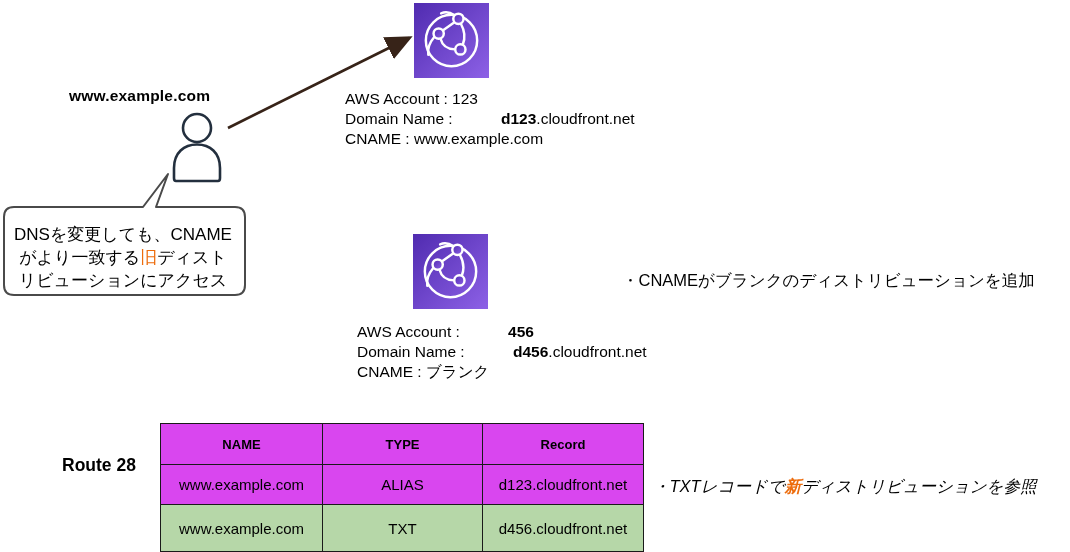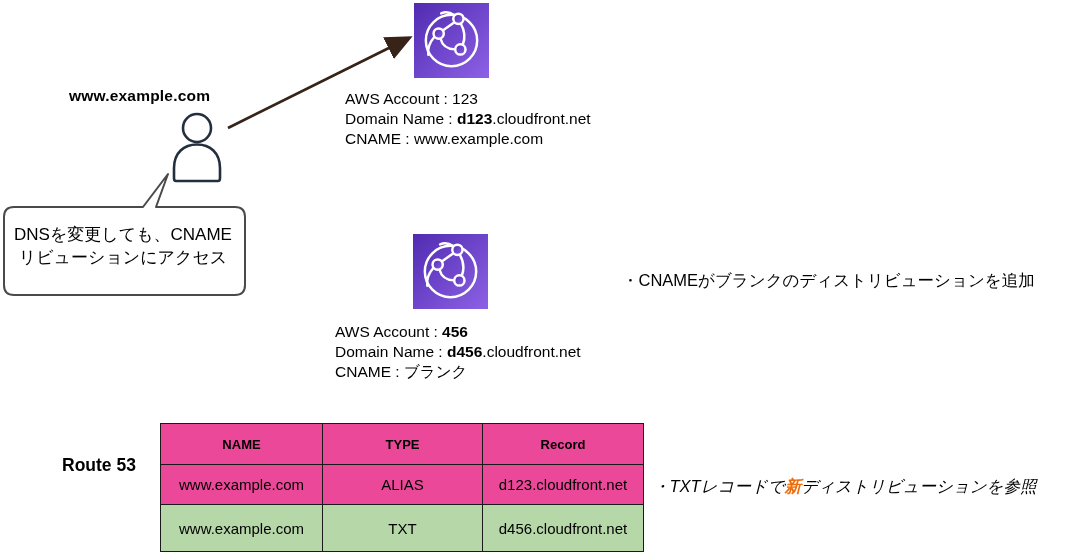--- a/index.html
+++ b/index.html
@@ -5,41 +5,41 @@
   html,body{margin:0;padding:0;background:#fff;}
   #stage{
     position:relative;width:1070px;height:552px;overflow:hidden;background:#fff;
     font-family:"Liberation Sans","DejaVu Sans",sans-serif;color:#000;
   }
   .abs{position:absolute;}
   
   .user-label{left:69px;top:87px;font-size:15.5px;font-weight:bold;letter-spacing:.2px;}
   
   .info-block{font-size:15.5px;line-height:20px;white-space:nowrap;}
-  .info-block .b{font-weight:bold;}
+  .info-block .b{font-weight:bold;margin-left:44px;}
   #info-old{left:345px;top:89px;}
-  #info-new{left:335px;top:322px;}
+  #info-new{left:357px;top:322px;}
   
   .callout-text{
     left:6px;top:210px;width:234px;text-align:center;
     font-size:17px;line-height:23px;white-space:nowrap;margin-top:13px;
   }
   .hl{color:#ed6c0c;}
   .hl-b{color:#ed6c0c;font-weight:bold;}
   
   .note{font-size:16.5px;white-space:nowrap;}
   #note-add{left:622px;top:270px;}
   #note-txt{left:653px;top:476px;font-style:italic;}
   
   .route53-label{left:62px;top:455px;font-size:17.5px;font-weight:bold;}
   
   #dns-table{left:160px;top:423px;border-collapse:collapse;table-layout:fixed;}
   #dns-table th,#dns-table td{
     border:1.6px solid #1a1a1a;text-align:center;vertical-align:middle;
-    background:#ec4899;padding:0 4px;overflow:hidden;white-space:nowrap;
+    background:#d946ef;padding:0 4px;overflow:hidden;white-space:nowrap;
   }
   #dns-table th{font-size:13px;font-weight:bold;height:40px;}
   #dns-table td{font-size:15px;height:39px;}
   #dns-table col.c1{width:162px;} #dns-table col.c2{width:160px;} #dns-table col.c3{width:161px;}
   #dns-table tr.highlight td{background:#b6d7a8;}
   #dns-table tr.last td{height:46px;}
   
   .cf-icon{width:77px;height:75px;display:block;}
   #cf-old{left:413px;top:3px;}
   #cf-new{left:412px;top:234px;}
@@ -90,20 +90,21 @@
     <div><span>AWS Account : </span><span>123</span></div>
     <div><span>Domain Name : </span><span class="b">d123</span><span>.cloudfront.net</span></div>
     <div><span>CNAME : </span><span>www.example.com</span></div>
   </div>
 
   <svg class="abs" style="left:0;top:168px;" width="250" height="132" viewBox="0 0 250 132">
     <path d="M14,39 H143 L168,6 L156,39 H235 Q245,39 245,49 V117 Q245,127 235,127 H14 Q4,127 4,117 V49 Q4,39 14,39 Z" fill="#fff" stroke="#4a4a4a" stroke-width="2" stroke-linejoin="round"></path>
   </svg>
   <div class="abs callout-text">
     <div>DNSを変更しても、CNAME</div>
+    <div><span>がより一致する</span><span class="hl">旧</span><span>ディスト</span></div>
     <div>リビューションにアクセス</div>
   </div>
 
   <svg id="cf-new" class="abs cf-icon" viewBox="0 0 76 76">
     <defs>
       <linearGradient id="cfgrad2" x1="0" y1="0" x2="1" y2="1">
         <stop offset="0" stop-color="#502bb0"></stop>
           <stop offset="1" stop-color="#8d61e6"></stop>
       </linearGradient>
     </defs>
@@ -123,21 +124,21 @@
 
   <div id="info-new" class="abs info-block">
     <div><span>AWS Account : </span><span class="b">456</span></div>
     <div><span>Domain Name : </span><span class="b">d456</span><span>.cloudfront.net</span></div>
     <div><span>CNAME : </span><span>ブランク</span></div>
   </div>
 
   <div id="note-add" class="abs note">・CNAMEがブランクのディストリビューションを追加</div>
   <div id="note-txt" class="abs note"><span>・TXTレコードで</span><span class="hl-b">新</span><span>ディストリビューションを参照</span></div>
 
-  <div class="abs route53-label">Route 53</div>
+  <div class="abs route53-label">Route 28</div>
 
   <table id="dns-table" class="abs">
     <colgroup>
         <col class="c1">
         <col class="c2">
         <col class="c3">
       </colgroup>
     <thead>
       <tr>
         <th>NAME</th>

